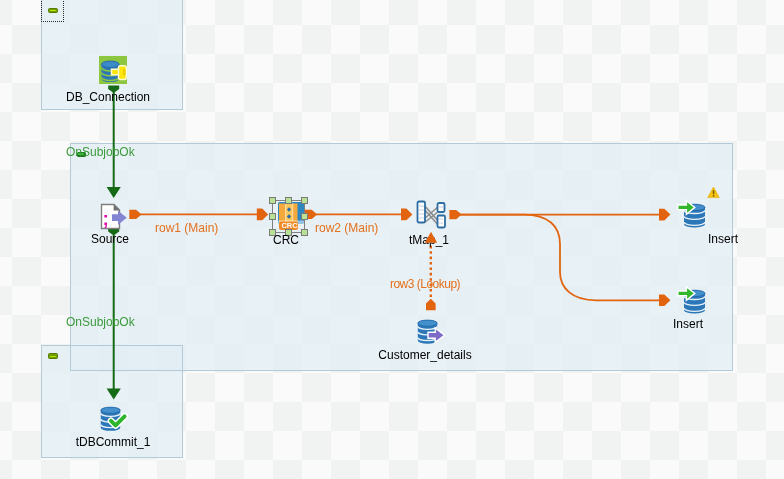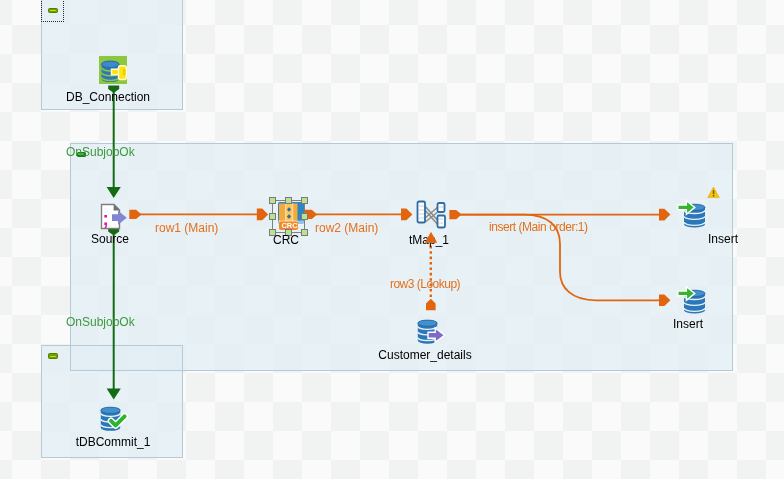--- a/index.html
+++ b/index.html
@@ -198,17 +198,16 @@
   <div class="lbl c" style="left:429px;top:232.5px;">tMap_1</div>
   <div class="lbl c" style="left:687px;top:231.8px;margin-left:36px;">Insert</div>
   <div class="lbl c" style="left:688px;top:317.3px;">Insert</div>
   <div class="lbl c" style="left:425px;top:348.3px;">Customer_details</div>
   <div class="lbl c" style="left:113px;top:435.4px;">tDBCommit_1</div>
   <div class="lbl green" style="left:66px;top:144.6px;">OnSubjobOk</div>
   <div class="lbl green" style="left:66px;top:315.3px;">OnSubjobOk</div>
   <div class="lbl orange" style="left:155px;top:220.5px;">row1 (Main)</div>
   <div class="lbl orange" style="left:315px;top:220.5px;">row2 (Main)</div>
   <div class="lbl orange c" style="left:425px;top:277px;letter-spacing:-0.5px;text-align:right;">row3 (Lookup)</div>
-  <div class="lbl orange" style="left:489px;top:220.4px;letter-spacing:-0.45px;">insert (Main order:1)</div>
   <svg style="position:absolute;left:420px;top:228px;z-index:7;" width="22" height="18" viewBox="0 0 22 18">
     <path d="M4.8,14.8 h12.4 l-6.2,-11 z" fill="#e2640e"></path>
   </svg>
 </div>
 
 </body></html>

